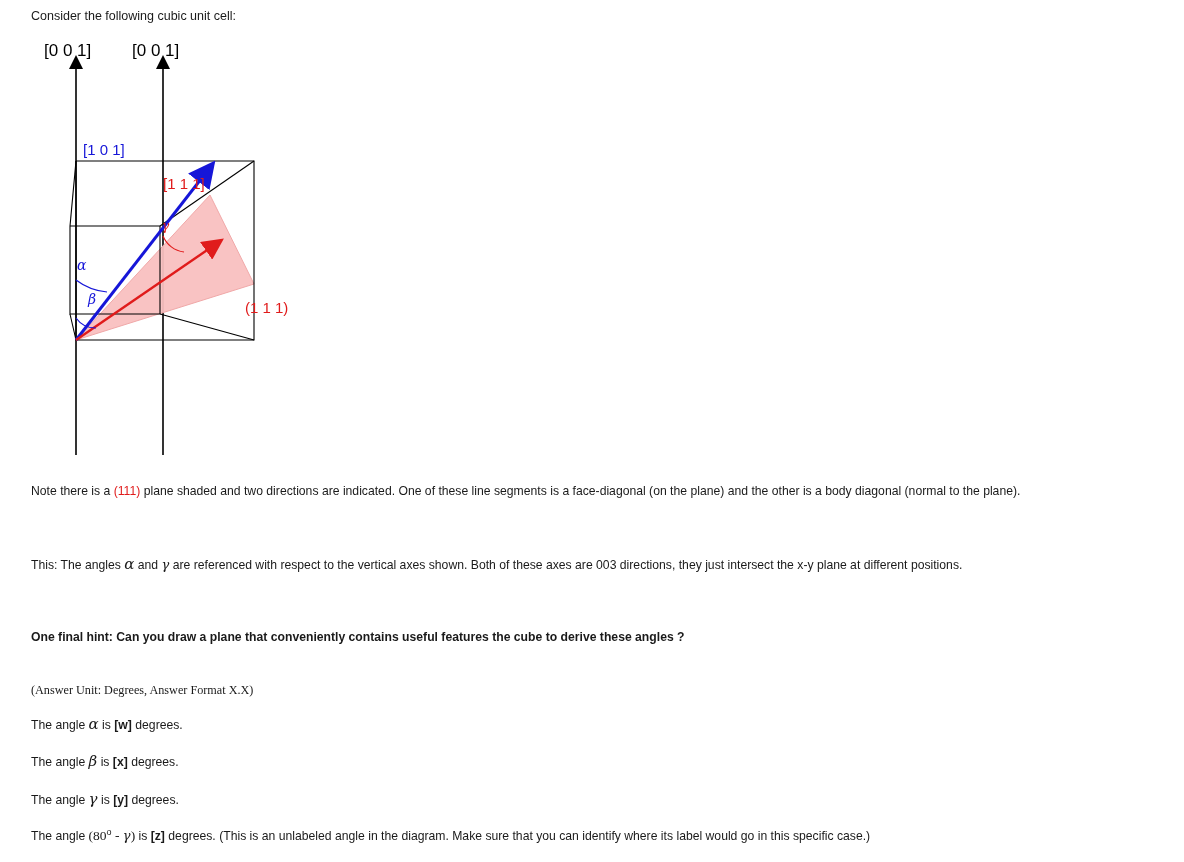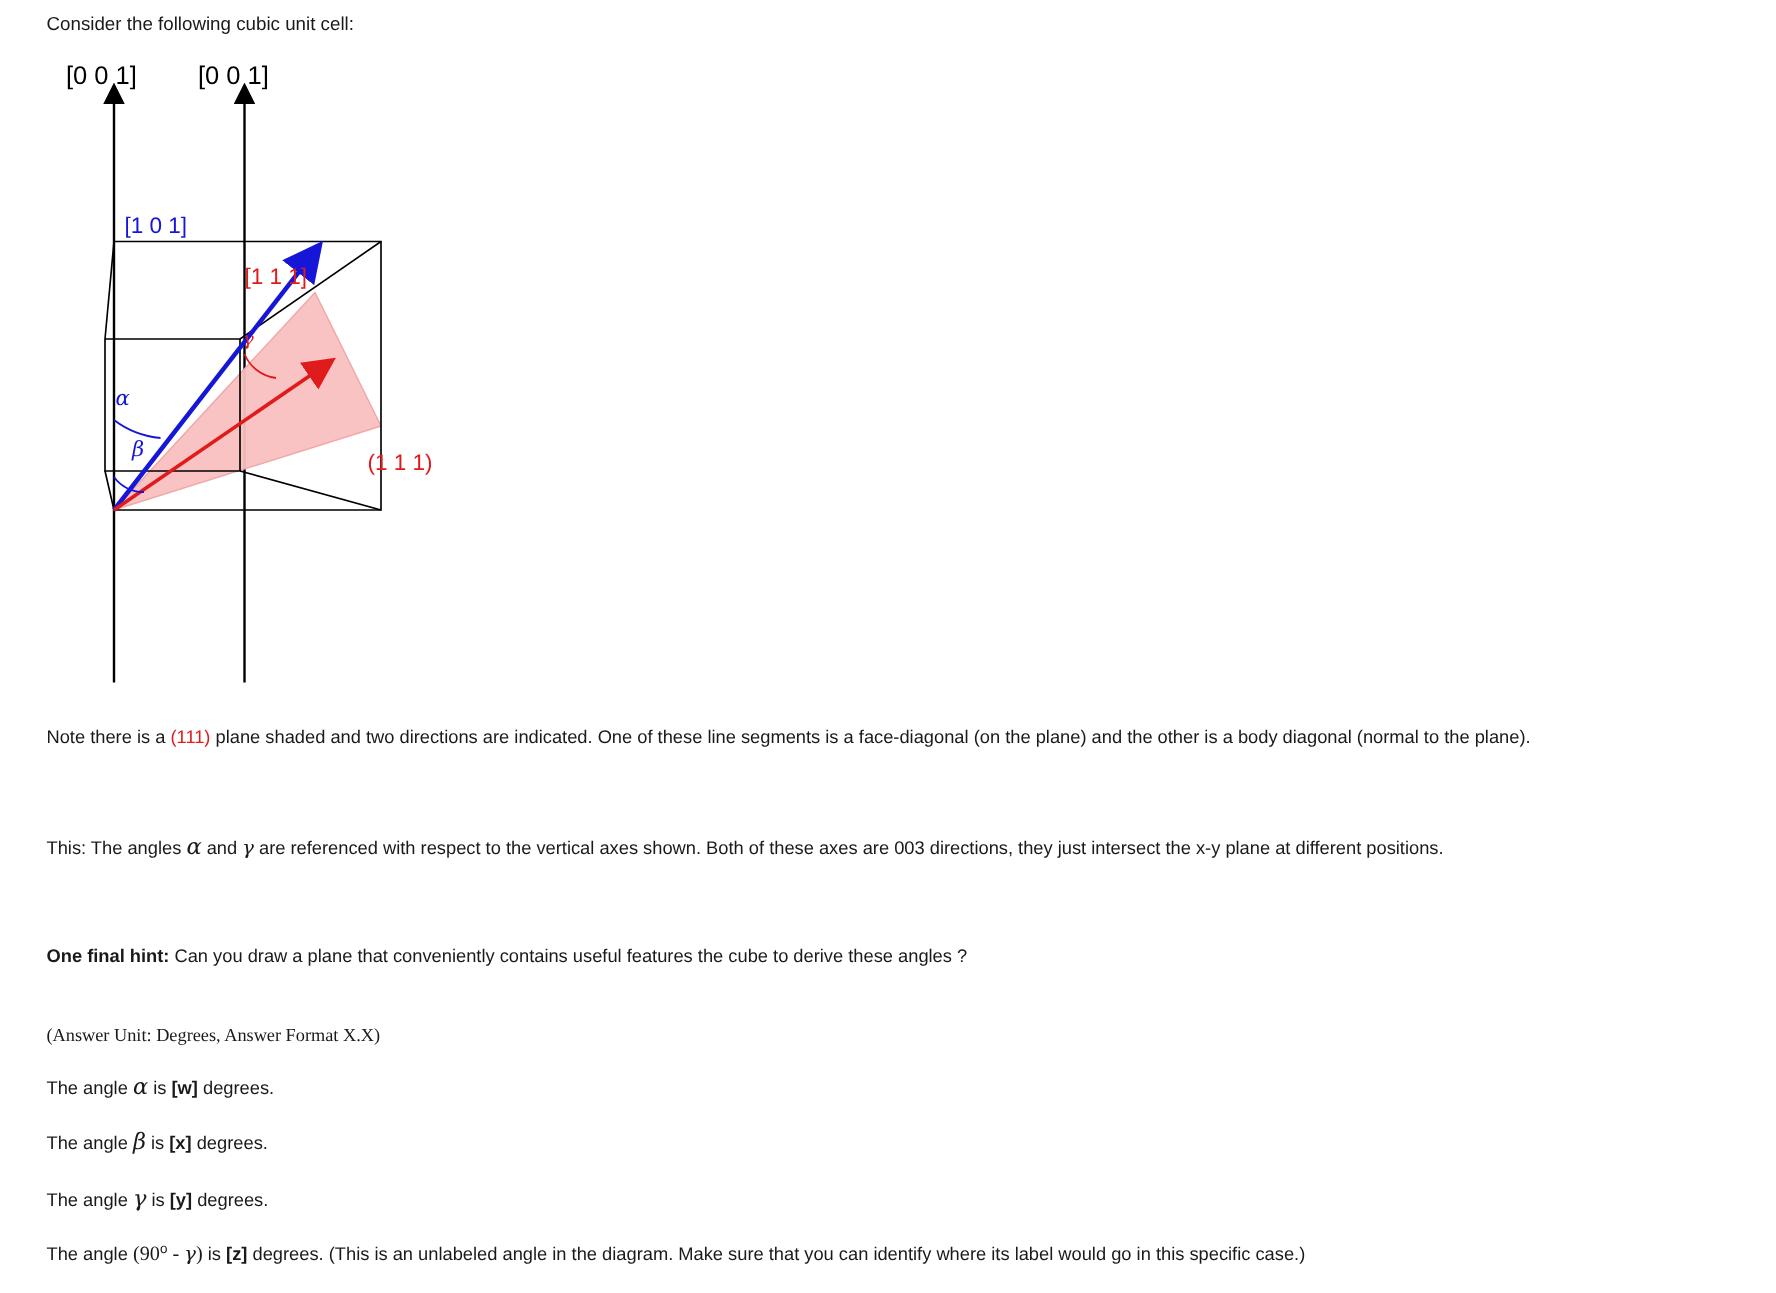--- a/index.html
+++ b/index.html
@@ -42,21 +42,21 @@
     left: 31px;
     font-size: 12.2px;
     color: #1a1a1a;
     white-space: nowrap;
   }
   .t-note1   { top: 448px; margin-top: 36px; }
   .t-note2   { top: 498px; }
   .t-note3   { top: 555px; }
   .t-note4   { top: 593px; }
   .t-hint    { top: 630px; font-weight: bold; }
-  .t-hint .hint-rest { font-weight: normal; }
+  .t-hint .hint-rest { font-weight: bold; }
   .t-unit    { top: 683px; font-family: Liberation Serif, serif; }
   .t-a1      { top: 715px; text-align: right; }
   .t-a2      { top: 752px; }
   .t-a3      { top: 790px; }
   .t-a4      { top: 827px; }
 
   .red { color: #e01b1b; }
   .ital-greek {
     font-family: "DejaVu Serif", serif;
     font-style: italic;
@@ -154,16 +154,16 @@
 
   <div class="body-text t-a2">
     <span>The angle </span><span class="ital-greek">β</span><span> is </span><span class="blank">[x]</span><span> degrees.</span>
   </div>
 
   <div class="body-text t-a3">
     <span>The angle </span><span class="ital-greek">γ</span><span> is </span><span class="blank">[y]</span><span> degrees.</span>
   </div>
 
   <div class="body-text t-a4">
-    <span>The angle </span><span class="mono-paren">(90</span><span class="sup">o</span><span class="mono-paren"> - </span><span class="ital-greek-sm">γ</span><span class="mono-paren">)</span><span>  is </span><span class="blank">[z]</span><span> degrees. (This is an unlabeled angle in the diagram. Make sure that you can identify where its label would go in this specific case.)</span>
+    <span>The angle </span><span class="mono-paren">(80</span><span class="sup">o</span><span class="mono-paren"> - </span><span class="ital-greek-sm">γ</span><span class="mono-paren">)</span><span>  is </span><span class="blank">[z]</span><span> degrees. (This is an unlabeled angle in the diagram. Make sure that you can identify where its label would go in this specific case.)</span>
   </div>
 
 </div>
 
 </body></html>

